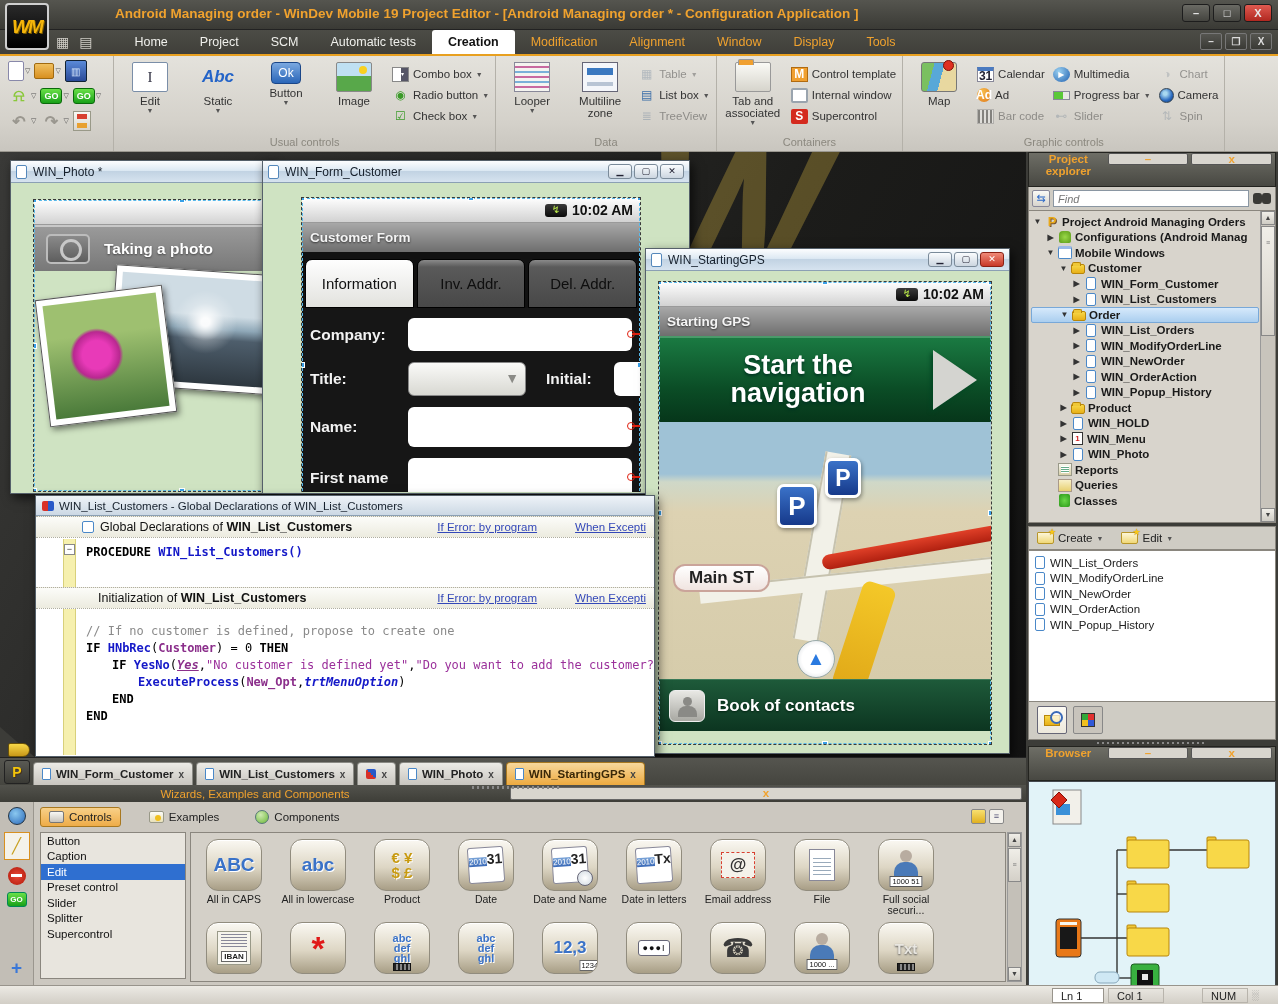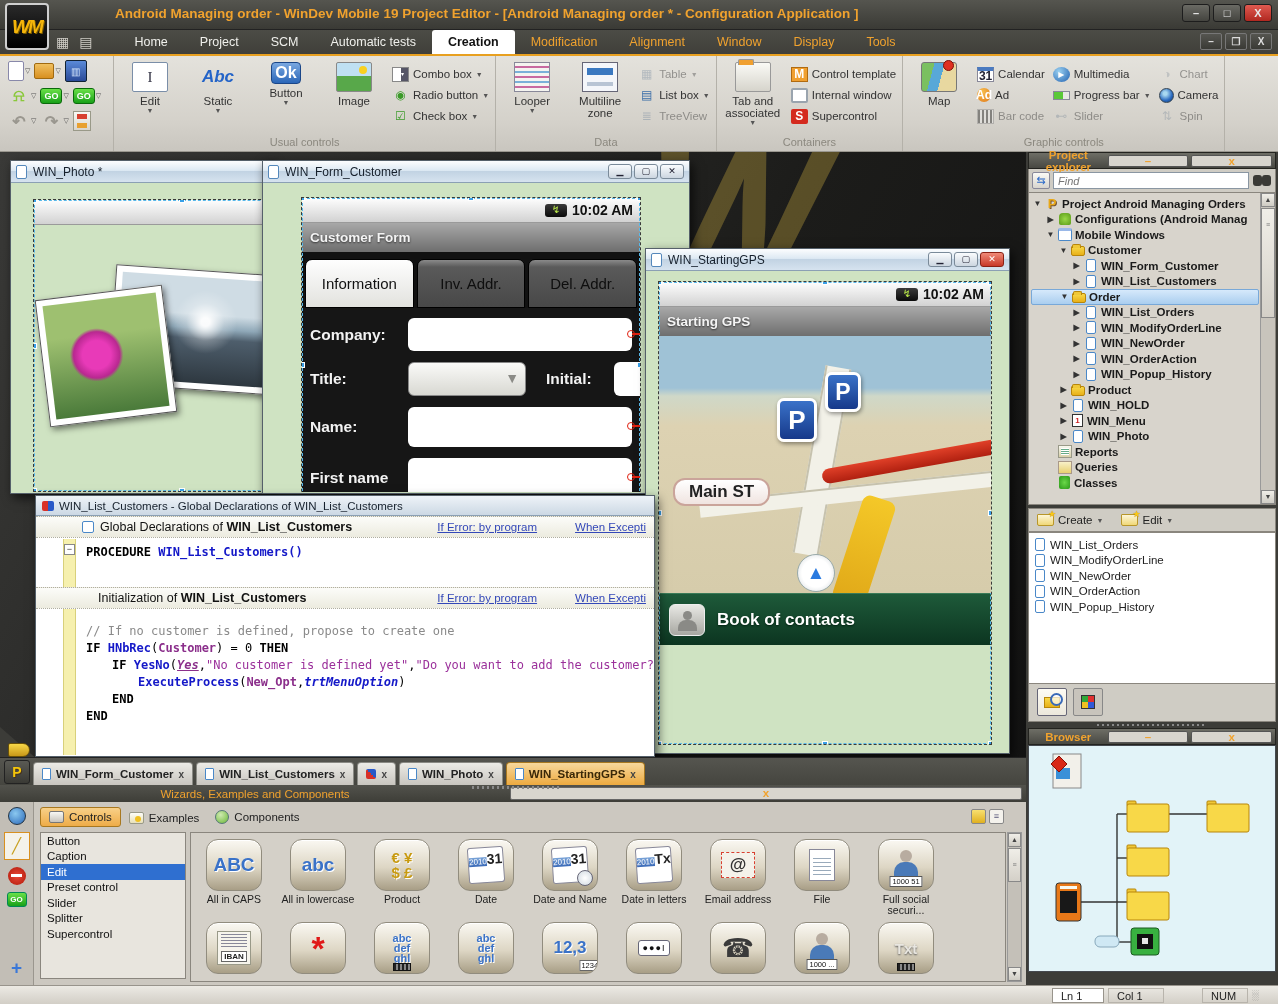--- a/index.html
+++ b/index.html
@@ -57,21 +57,21 @@
   .rbig .ric { width:36px; height:30px; display:flex; align-items:center; justify-content:center; }
   .rbig .rlabel { font-size:11.5px; color:#333; text-align:center; line-height:12px; margin-top:3px; }
   .rcol { display:flex; flex-direction:column; gap:3px; padding-top:6px; }
   .rsmall { display:flex; align-items:center; gap:4px; height:18px; }
   .rsmall .ric { width:17px; height:15px; display:flex; align-items:center; justify-content:center; font-size:12px; }
   .rsmall .rlabel { font-size:11.5px; color:#333; white-space:nowrap; }
   .dis { opacity:.45; }
   
   .ic-edit { background:#fff; border:1px solid #7a8ea8; border-radius:2px; color:#334; font-size:15px; font-family:"Liberation Serif",serif; }
   .ic-static { color:#2464c8; font-style:italic; font-weight:bold; font-size:17px; }
-  .ic-button { background:linear-gradient(#7aa8e0,#2a66b8); border:1px solid #1a4688; border-radius:4px; color:#fff; font-weight:bold; font-size:16px; width:30px !important; height:22px !important; }
+  .ic-button { background:linear-gradient(#7aa8e0,#2a66b8); border:1px solid #1a4688; border-radius:4px; color:#fff; font-weight:normal; font-size:12px; width:30px !important; height:22px !important; }
   .ic-image { background:linear-gradient(#bfe0f2 45%,#58a84a 45%); border:1px solid #888; border-radius:2px; position:relative; }
   .ic-image::after { content:""; position:absolute; right:4px; top:3px; width:8px; height:8px; border-radius:50%; background:#f8d020; }
   .ic-combo { background:#fff; border:1px solid #888; position:relative; }
   .ic-combo::after { content:"▾"; position:absolute; right:0; top:0; bottom:0; width:7px; background:#556; color:#fff; font-size:6px; line-height:13px; }
   .ic-radio { color:#3a9a28; font-size:12px; }
   .ic-check { color:#3a9a28; font-size:14px; }
   .ic-looper { background:repeating-linear-gradient(#f4f4f0 0 3px,#c86aa0 3px 5px,#f4f4f0 5px 8px,#7ab0d8 8px 10px); border:1px solid #889; }
   .ic-multiline { background:#f4f6fa; border:1px solid #667; position:relative; }
   .ic-multiline::before { content:""; position:absolute; left:4px; right:4px; top:5px; height:7px; background:#3a78c0; }
   .ic-multiline::after { content:""; position:absolute; left:4px; right:4px; bottom:5px; height:4px; background:#b8c4d4; }
@@ -264,21 +264,21 @@
   .wiz-body { position:relative; height:183px; }
   .wiz-strip { position:absolute; left:0; top:0; bottom:0; width:34px; background:#c2beb6;
     border-right:1px solid #9a968e; display:flex; flex-direction:column; align-items:center; gap:7px; padding-top:5px; }
   .strip-ic { width:22px; height:22px; display:flex; align-items:center; justify-content:center; font-size:15px; }
   .strip-world { background:radial-gradient(circle at 40% 35%,#8ac8f0,#2a68b8); border-radius:50%; width:18px; height:18px; border:1px solid #234; }
   .strip-wand { background:#f4f2ea; border:1px solid #d89020; color:#c8a020; font-size:15px; width:26px; height:28px; }
   .strip-stop { background:radial-gradient(#e84838,#b01808); border-radius:50%; width:18px; height:18px; position:relative; }
   .strip-stop::after { content:""; position:absolute; left:3px; top:7px; width:11px; height:3px; background:#fff; }
   .strip-go { background:linear-gradient(#6ae048,#18a018); border-radius:3px; color:#fff; font-weight:bold; font-size:8px; width:20px; height:15px; line-height:14px; text-align:center; border:1px solid #085; }
   .strip-plus { color:#3a78d8; font-weight:bold; font-size:19px; margin-top:auto; margin-bottom:6px; }
-  .wiz-tabs { position:absolute; left:40px; top:5px; display:flex; gap:0; align-items:flex-end; }
+  .wiz-tabs { position:absolute; left:40px; top:5px; display:flex; gap:20px; align-items:center; }
   .wtab { display:flex; align-items:center; gap:5px; font-size:11.5px; color:#222; padding:3px 8px; border-radius:3px; }
   .wtab.on { background:linear-gradient(#f8d088,#eeac48); border:1px solid #a87820; }
   .wtab .wt-ic { width:15px; height:12px; }
   .wt-controls { background:linear-gradient(#f8f8f4,#c8c4bc); border:1px solid #777; border-radius:2px; }
   .wt-examples { background:linear-gradient(#fdfdf8,#e8e0b8); border:1px solid #998; border-radius:2px; position:relative; }
   .wt-examples::after { content:""; position:absolute; right:2px; bottom:1px; width:6px; height:6px; border-radius:50%; background:#f0c020; }
   .wt-components { background:radial-gradient(circle at 38% 32%,#cfeab0,#6ab838); border-radius:50%; width:14px !important; height:14px !important; border:1px solid #577; }
   .wiz-list { position:absolute; left:40px; top:30px; width:146px; bottom:6px;
     background:#e8e5de; border:1px solid #8a867e; overflow:hidden; }
   .wli { height:15.5px; font-size:11.5px; color:#111; padding:0 6px; display:flex; align-items:center; }
@@ -330,22 +330,22 @@
   .gbtn.list { background:#f4f2ec; color:#557; }
   .wiz-scroll { position:absolute; right:4px; top:30px; bottom:3px; width:15px; background:#c4c0b8;
     border:1px solid #999; display:flex; flex-direction:column; }
   .ws-btn { height:14px; background:linear-gradient(#f0eee8,#cfccc4); border:1px solid #888;
     font-size:7px; text-align:center; line-height:12px; color:#444; }
   .ws-thumb { height:34px; background:linear-gradient(#f0eee8,#d4d0c8); border:1px solid #888;
     margin:1px 0; font-size:7px; text-align:center; color:#777; line-height:32px; }
 
   
   .rightcol { position:relative; width:252px; height:833px; background:#3c3c38; padding:0 2px; }
-  .panel-hd { height:17px; background:linear-gradient(#6e6e66,#484842); border:1px solid #23231f;
-    display:flex; align-items:center; }
+  .panel-hd { height:35px; background:linear-gradient(#6e6e66,#484842); border:1px solid #23231f;
+    display:flex; }
   .panel-hd span { flex:1; text-align:center; color:#f0a22e; font-size:11.5px; font-weight:bold; }
   .ph-btn { width:14px; height:12px; margin-right:3px; background:#d8d5ce; border:1px solid #555;
     border-radius:2px; font-size:8px; line-height:10px; text-align:center; color:#222; font-weight:bold; }
   .findrow { height:24px; background:#cfccc4; border:1px solid #8a867e; border-top:none;
     display:flex; align-items:center; gap:3px; padding:0 3px; }
   .sync-ic { width:18px; height:17px; background:linear-gradient(#fafaf6,#d8d5ce); border:1px solid #889;
     border-radius:2px; color:#2a68c8; font-size:11px; text-align:center; line-height:15px; }
   .findrow input { flex:1; height:17px; border:1px solid #8a96a2; font-size:11px; font-style:italic;
     padding:0 4px; color:#555; font-family:"Liberation Sans",sans-serif; }
   .binoc { width:20px; height:17px; position:relative; }
@@ -648,20 +648,24 @@
     <div class="mdi" id="win-photo" style="left:10px; top:8px; width:262px; height:334px; z-index:1;">
       <div class="mdi-title">
         <span class="mdi-doc"></span>
         <span>WIN_Photo *</span>
       </div>
       <div class="mdi-body">
         <div class="phone" id="photo-phone" style="left:22px; top:16px; right:-60px; bottom:0;">
           <div class="pstatus">
             
           </div>
+          <div class="photo-banner">
+            <span class="cam-icon"></span>
+            <span>Taking a photo</span>
+          </div>
           <div class="polaroid pol-tulip">
               <div class="pic"></div>
             </div>
           <div class="polaroid pol-sea">
               <div class="pic"></div>
             </div>
         <div class="hd" style="left: calc(0% - 3px); top: calc(0% - 3px);"></div>
             <div class="hd" style="left: calc(50% - 3px); top: calc(0% - 3px);"></div>
             <div class="hd" style="left: calc(0% - 3px); top: calc(50% - 3px);"></div>
             <div class="hd" style="left: calc(0% - 3px); top: calc(100% - 3px);"></div>
@@ -740,20 +744,25 @@
         </span>
       </div>
       <div class="mdi-body">
         <div class="phone" id="gps-phone" style="left:12px; top:10px; width:334px; height:464px;">
           <div class="pstatus">
             <span class="batt">↯</span>
             <span class="ptime">10:02 AM</span>
           </div>
           <div class="pheader">
             <span>Starting GPS</span>
+          </div>
+          <div class="gps-btn">
+            <span class="txt"><span>Start the</span><br>
+            <span>navigation</span></span>
+            <span class="play-tri"></span>
           </div>
           <div class="gps-map">
             <div class="road-w"></div>
             <div class="road-w2"></div>
             <div class="road-red"></div>
             <div class="road-yellow"></div>
             <div class="p-sign p1">P</div>
             <div class="p-sign p2">P</div>
             <div class="street">Main ST</div>
             <div class="nav-dot">▲</div>

